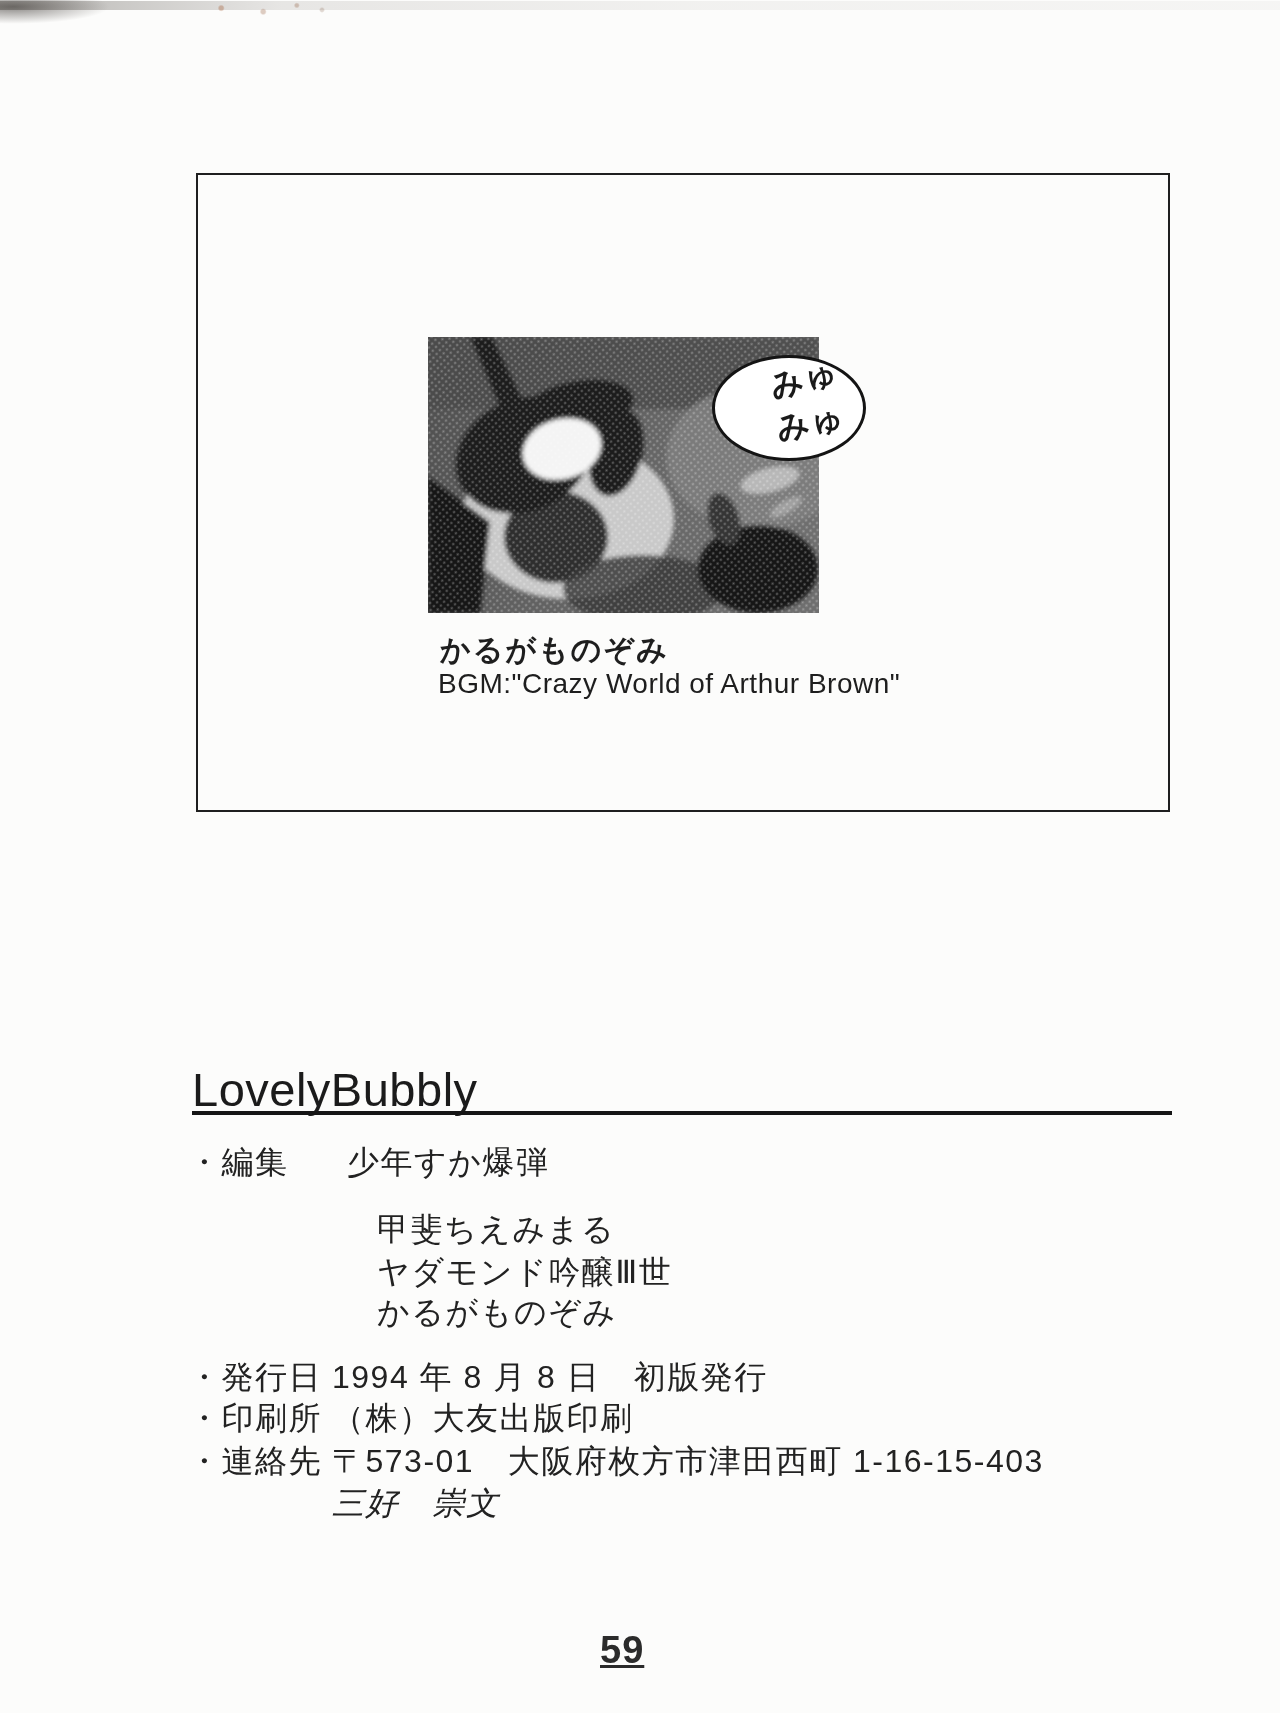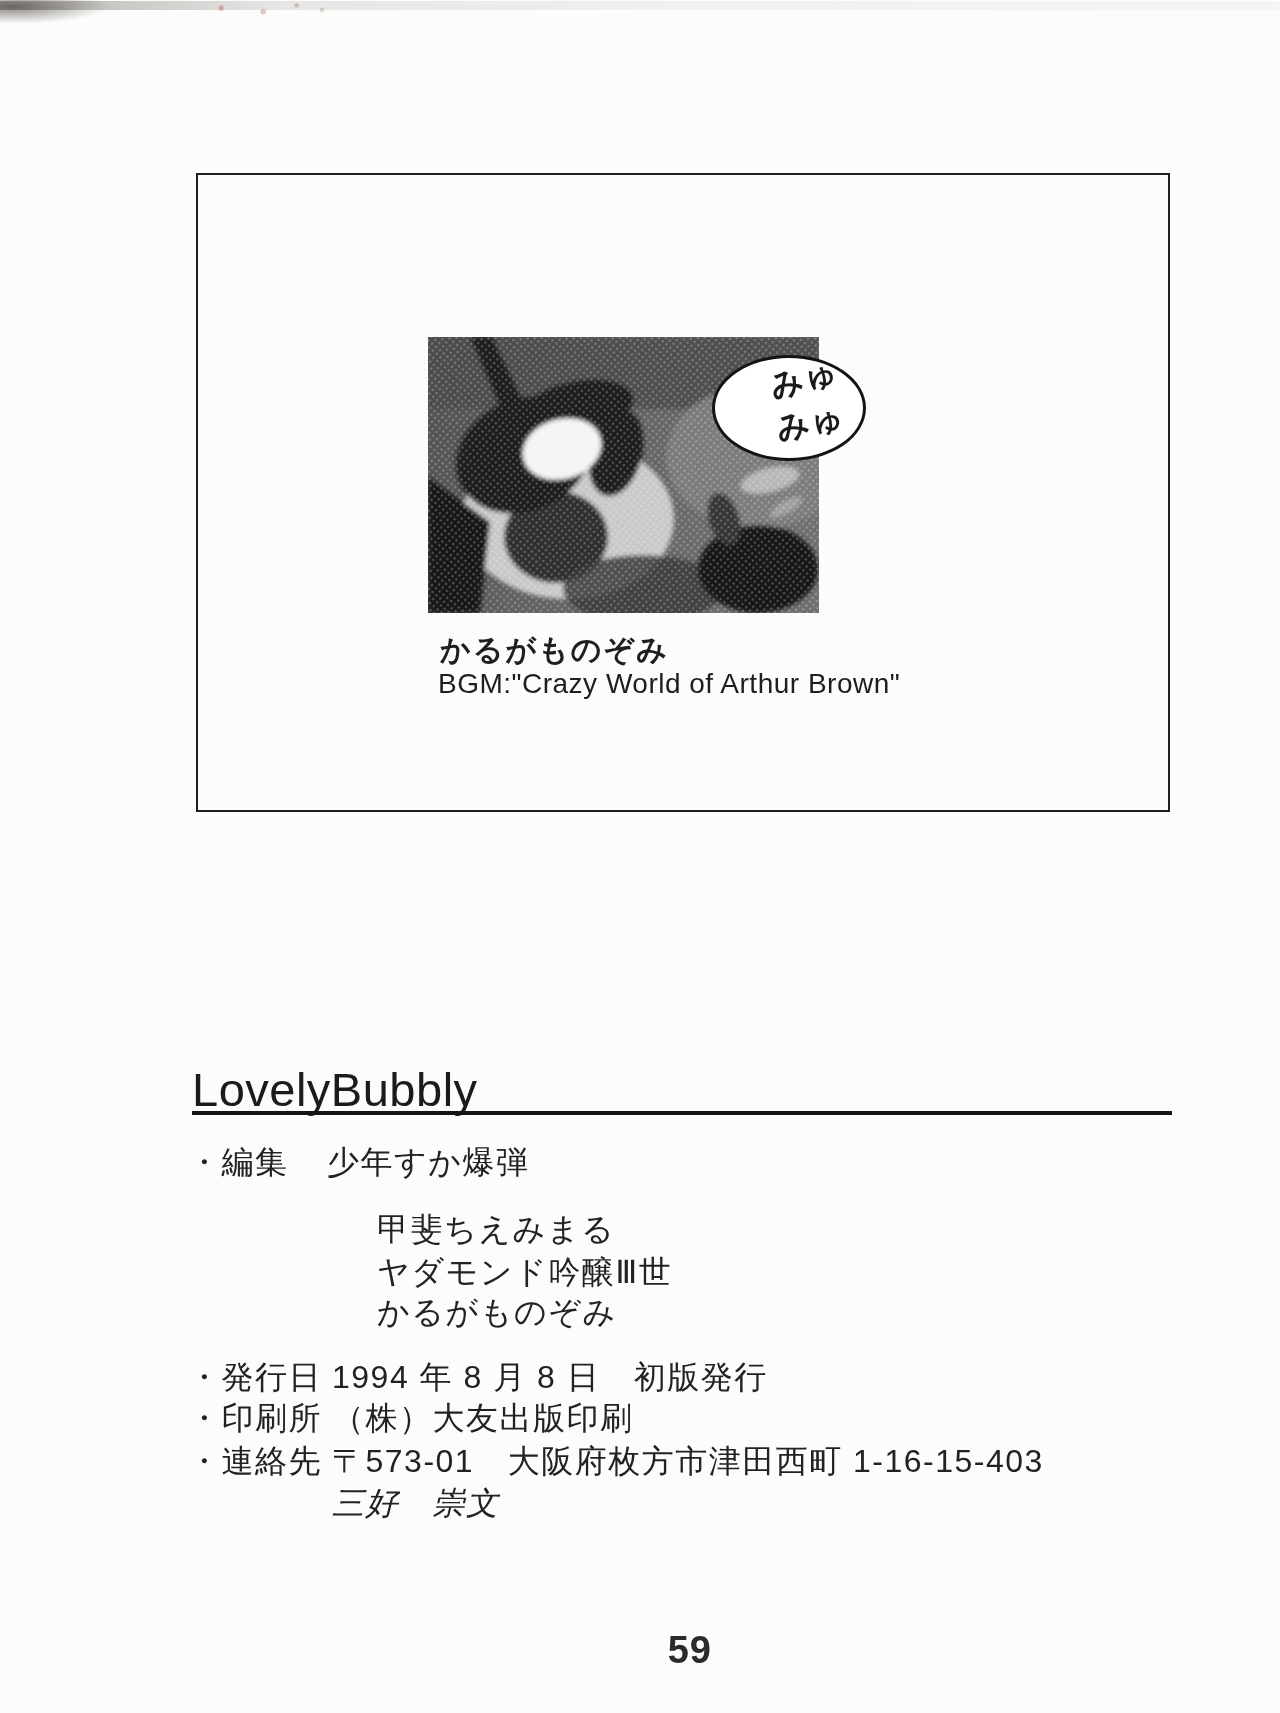--- a/index.html
+++ b/index.html
@@ -68,37 +68,38 @@
     position:absolute;left:192px;top:1062px;
     font-size:47px;font-weight:400;letter-spacing:.5px;color:#1b1b1b;
     white-space:nowrap;
   }
   .title-underline{
     position:absolute;left:192px;top:1111px;
     width:980px;height:4px;background:#151515;
   }
   .row{position:absolute;white-space:nowrap;font-size:32px;font-weight:500;letter-spacing:1.5px;color:#222;text-align:right;}
   .lbl{left:188px;}
-  .v-edit{left:327px;}
+  .v-edit{left:347px;}
   .v-name{left:377px;margin-top:24px;}
   .v-col{left:332px;}
   .r1{top:1141px;}
   .r2{top:1184px;}
   .r3{top:1227px;}
   .r4{top:1267px;}
   .r5{top:1356px;}
   .r6{top:1397px;}
   .r7{top:1440px;}
   .r8{top:1482px;font-style:italic;}
   .r9{top:1570px;}
   .notice-suffix{margin-left:52px;}
   .page-number{
     position:absolute;left:600px;top:1629px;width:112px;
-    text-align:right;font-size:38px;font-weight:700;color:#2b2b2b;
+    text-align:left;font-size:38px;font-weight:700;color:#2b2b2b;
     letter-spacing:1px;
+    text-decoration:underline;
   }
 </style>
 </head>
 <body>
 
 <div class="page">
 
   <div class="scan-streak"></div>
   <div class="scan-smudge"></div>
   <div class="scan-speckles"></div>

